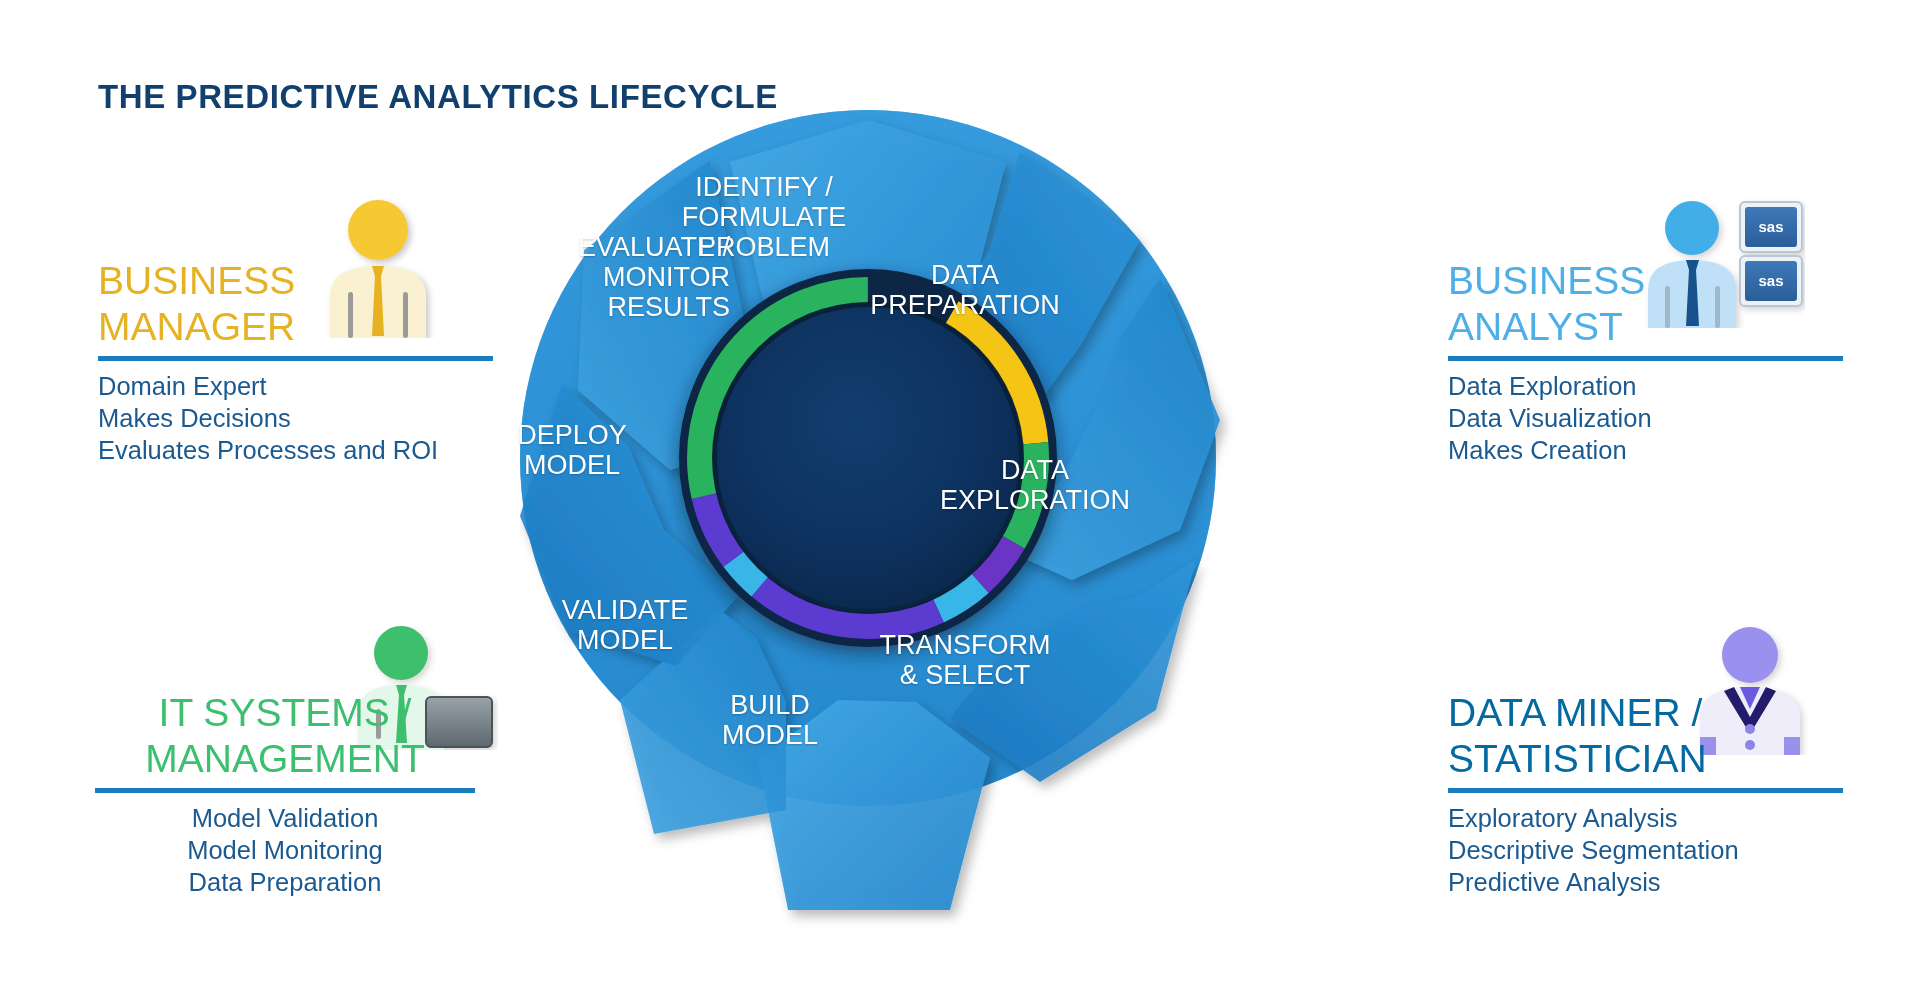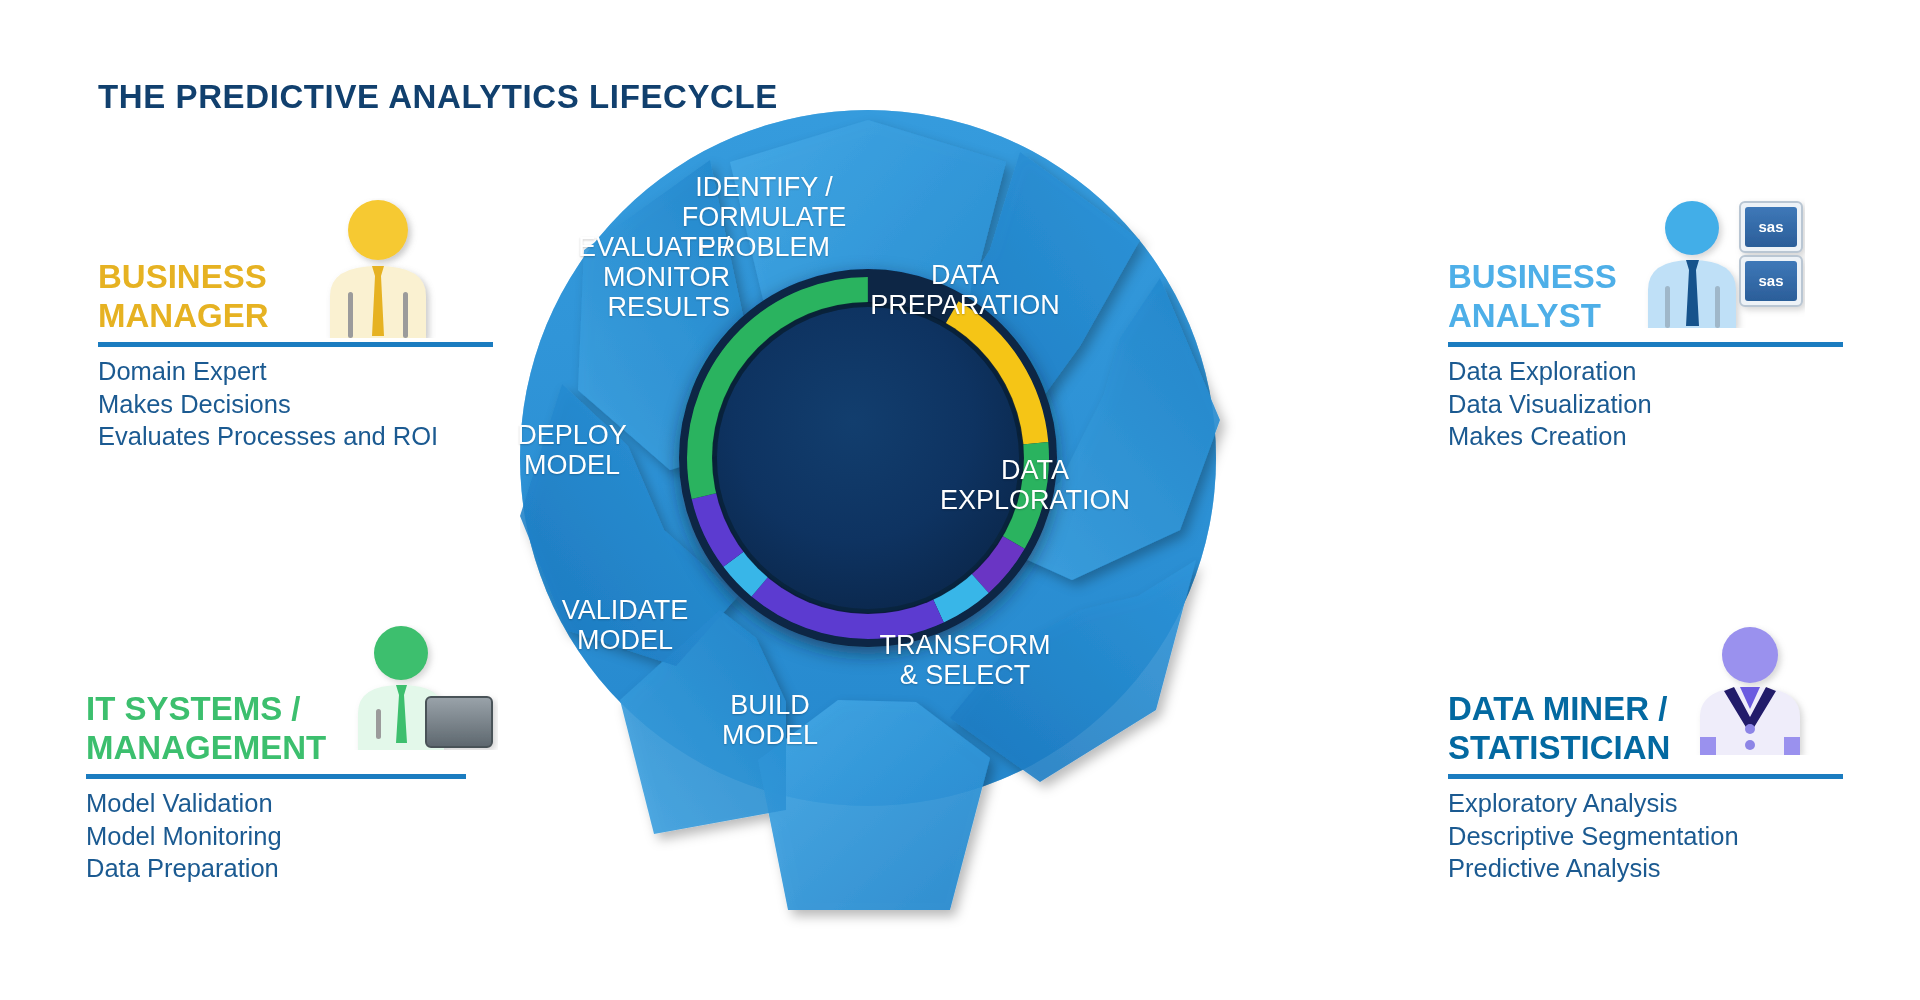--- a/index.html
+++ b/index.html
@@ -22,23 +22,23 @@
     font-size: 33px;
     font-weight: bold;
     letter-spacing: 0.6px;
     color: #11406E;
     white-space: nowrap;
   }
 
   
   .role-panel { position: absolute; }
   .role-heading {
-    font-size: 33px;
+    font-size: 39px;
     line-height: 1.18;
-    font-weight: bold;
+    font-weight: normal;
     white-space: pre-line;
   }
   .role-rule {
     height: 5px;
     background: #1B7CC0;
     margin-top: 6px;
   }
   .role-list {
     margin: 0; padding: 0; list-style: none;
     margin-top: 9px;
@@ -49,21 +49,21 @@
     color: #1B5A91;
     white-space: nowrap;
     padding: 1.5px 0;
   }
 
   
   #panel-business-manager { left: 98px; top: 258px;  width: 395px; }
   #panel-business-manager .role-heading { color: #E6B222; }
   #panel-business-manager .role-rule { width: 395px; }
 
-  #panel-it-systems { left: 86px; top: 690px; width: 380px; }
+  #panel-it-systems { left: 95px; top: 690px; width: 380px; text-align: center; }
   #panel-it-systems .role-heading { color: #3CBF6E; }
   #panel-it-systems .role-rule { width: 380px; }
 
   #panel-business-analyst { left: 1448px; top: 258px; width: 395px; }
   #panel-business-analyst .role-heading { color: #4EAFE8; }
   #panel-business-analyst .role-rule { width: 395px; }
 
   #panel-data-miner { left: 1448px; top: 690px; width: 395px; }
   #panel-data-miner .role-heading { color: #0369a1; }
   #panel-data-miner .role-rule { width: 395px; }

